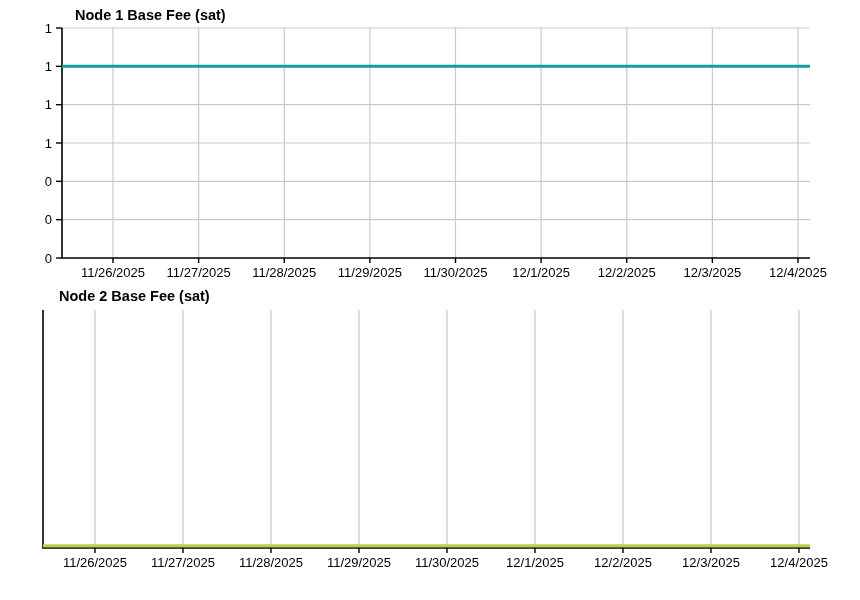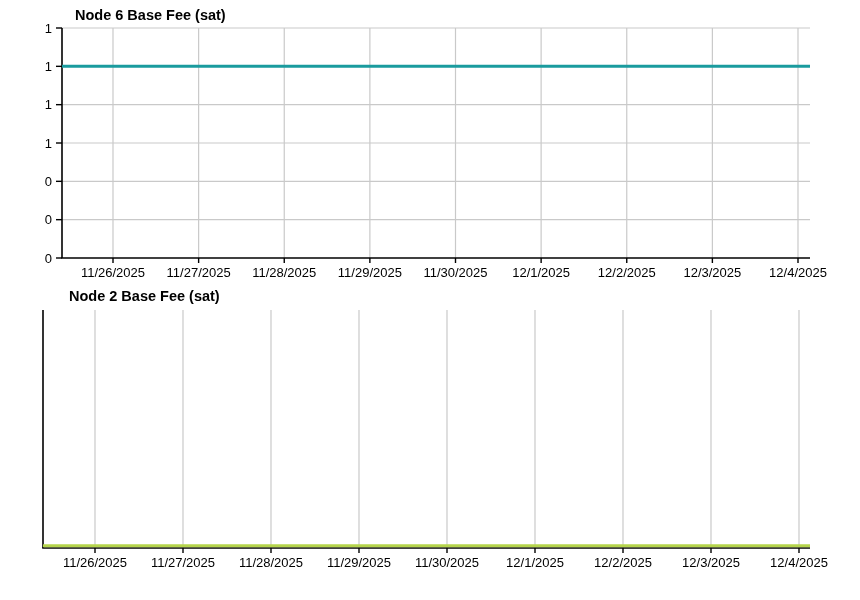--- a/index.html
+++ b/index.html
@@ -17,21 +17,21 @@
   }
   .chart-title {
     position: absolute;
     font-family: "Liberation Sans", sans-serif;
     font-size: 14.5px;
     font-weight: bold;
     color: #000000;
     white-space: nowrap;
   }
   #title-1 { left: 75px; top: 7px; }
-  #title-2 { left: 69px; top: 288px; }
+  #title-2 { left: 59px; top: 288px; }
   svg.plot-svg {
     position: absolute;
     left: 0;
     top: 0;
   }
   svg text {
     font-family: "Liberation Sans", sans-serif;
     font-size: 13px;
     fill: #000000;
   }
@@ -119,15 +119,15 @@
         <text x="535" y="567" text-anchor="middle">12/1/2025</text>
         <line x1="623" y1="548" x2="623" y2="553" stroke="#000000" stroke-width="1.4"></line>
         <text x="623" y="567" text-anchor="middle">12/2/2025</text>
         <line x1="711" y1="548" x2="711" y2="553" stroke="#000000" stroke-width="1.4"></line>
         <text x="711" y="567" text-anchor="middle">12/3/2025</text>
         <line x1="799" y1="548" x2="799" y2="553" stroke="#000000" stroke-width="1.4"></line>
         <text x="799" y="567" text-anchor="middle">12/4/2025</text>
         <polyline points="43,545.8 95,545.8 183,545.8 271,545.8 359,545.8 447,545.8 535,545.8 623,545.8 711,545.8 799,545.8 810,545.8" fill="none" stroke="#b5d44b" stroke-width="3"></polyline>
       </g>
     </svg>
-  <div id="title-1" class="chart-title">Node 6 Base Fee (sat)</div>
+  <div id="title-1" class="chart-title">Node 1 Base Fee (sat)</div>
   <div id="title-2" class="chart-title">Node 2 Base Fee (sat)</div>
 </div>
 
 </body></html>

